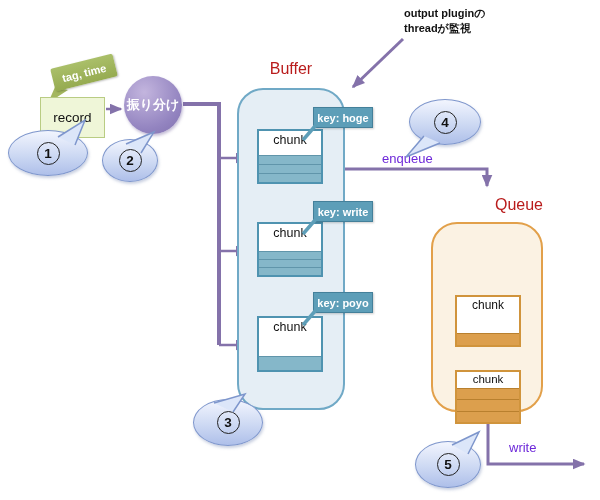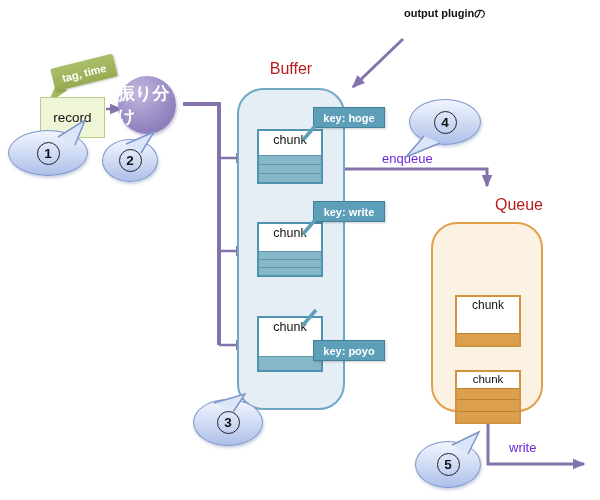--- a/index.html
+++ b/index.html
@@ -16,23 +16,23 @@
     border-radius:2px;transform:rotate(-14deg);display:flex;align-items:center;justify-content:center;
     color:#fff;font-size:11px;font-weight:bold;box-shadow:1px 1px 2px rgba(0,0,0,.25);
   }
   
   .record{
     left:40px;top:97px;width:65px;height:41px;background:#eff6d8;border:1.5px solid #b9cc83;
     display:flex;align-items:center;justify-content:center;font-size:13.5px;
   }
   
   .dispatch{
-    left:118px;top:76px;width:58px;height:58px;border-radius:50%;
+    left:124px;top:76px;width:58px;height:58px;border-radius:50%;
     background:radial-gradient(circle at 35% 28%,#c3b5de,#9384c0 65%,#8070ae);
-    display:flex;align-items:center;justify-content:center;color:#fff;font-size:17px;font-weight:bold;
+    display:flex;align-items:center;justify-content:center;color:#fff;font-size:13px;font-weight:bold;
     box-shadow:1px 2px 3px rgba(90,70,140,.35);
   }
   
   .bufferBox{left:237px;top:88px;width:108px;height:322px;border:2px solid #70a9c6;border-radius:26px;background:#e5eef5;}
   .queueBox{left:431px;top:222px;width:112px;height:190px;border:2px solid #e2a04a;border-radius:26px;background:#fbf2e3;}
   .boxTitle{font-size:16px;font-weight:400;text-align:center;color:#b91c1c;}
   .bufferTitle{left:237px;top:60px;width:108px;}
   .queueTitle{left:431px;top:196px;width:112px;text-align:right;}
 
   
@@ -45,25 +45,25 @@
   .c3{left:257px;top:316px;width:66px;height:56px;} .c3 .hd{flex:1;} .c3 .bars{flex:0 0 14px;}
 
   .qchunk{border:2px solid #d0943c;background:#fff;display:flex;flex-direction:column;}
   .qchunk .hd{text-align:center;font-size:12px;padding-top:1px;}
   .qchunk .bar{background:#dc9f4d;border-top:1.5px solid #b9802e;}
   .q1{left:455px;top:295px;width:66px;height:52px;} .q1 .hd{flex:1;} .q1 .bar{flex:0 0 11px;}
   .q2{left:455px;top:370px;width:66px;height:54px;} .q2 .hd{flex:0 0 15px;font-size:11.5px;} .q2 .bar{flex:1;}
 
   
   .keyLbl{
-    width:72px;height:21px;background:#5d9eb8;border:1px solid #44809a;color:#fff;
+    width:60px;height:21px;background:#5d9eb8;border:1px solid #44809a;color:#fff;
     display:flex;align-items:center;justify-content:center;font-size:11px;font-weight:bold;
     box-shadow:1px 1px 2px rgba(0,0,0,.2);
   }
-  .kHoge{left:313px;top:107px;} .kFuga{left:313px;top:201px;} .kPoyo{left:313px;top:292px;margin-top:48px;}
+  .kHoge{left:313px;top:107px;} .kFuga{left:313px;top:201px;} .kPoyo{left:313px;top:292px;}
 
   
   .flowLbl{font-size:13px;color:#6d28d9;}
   .enqueue{left:382px;top:151px;} .write{left:509px;top:440px;text-align:center;}
 
   
   .annot{left:404px;top:6px;font-size:11px;font-weight:600;line-height:1.4;color:#111;}
 
   
   .bubble{
@@ -155,20 +155,21 @@
 
   <div class="abs tag">tag, time</div>
   <div class="abs record">record</div>
   <div class="abs dispatch">振り分け</div>
 
   <div class="abs flowLbl enqueue">enqueue</div>
   <div class="abs flowLbl write">write</div>
 
   <div class="abs annot">
     <div>output pluginの</div>
+    <div>threadが監視</div>
   </div>
 
   <div class="abs bubble b1">
     <span class="num">1</span>
   </div>
   <div class="abs bubble b2">
     <span class="num">2</span>
   </div>
   <div class="abs bubble b3">
     <span class="num">3</span>

